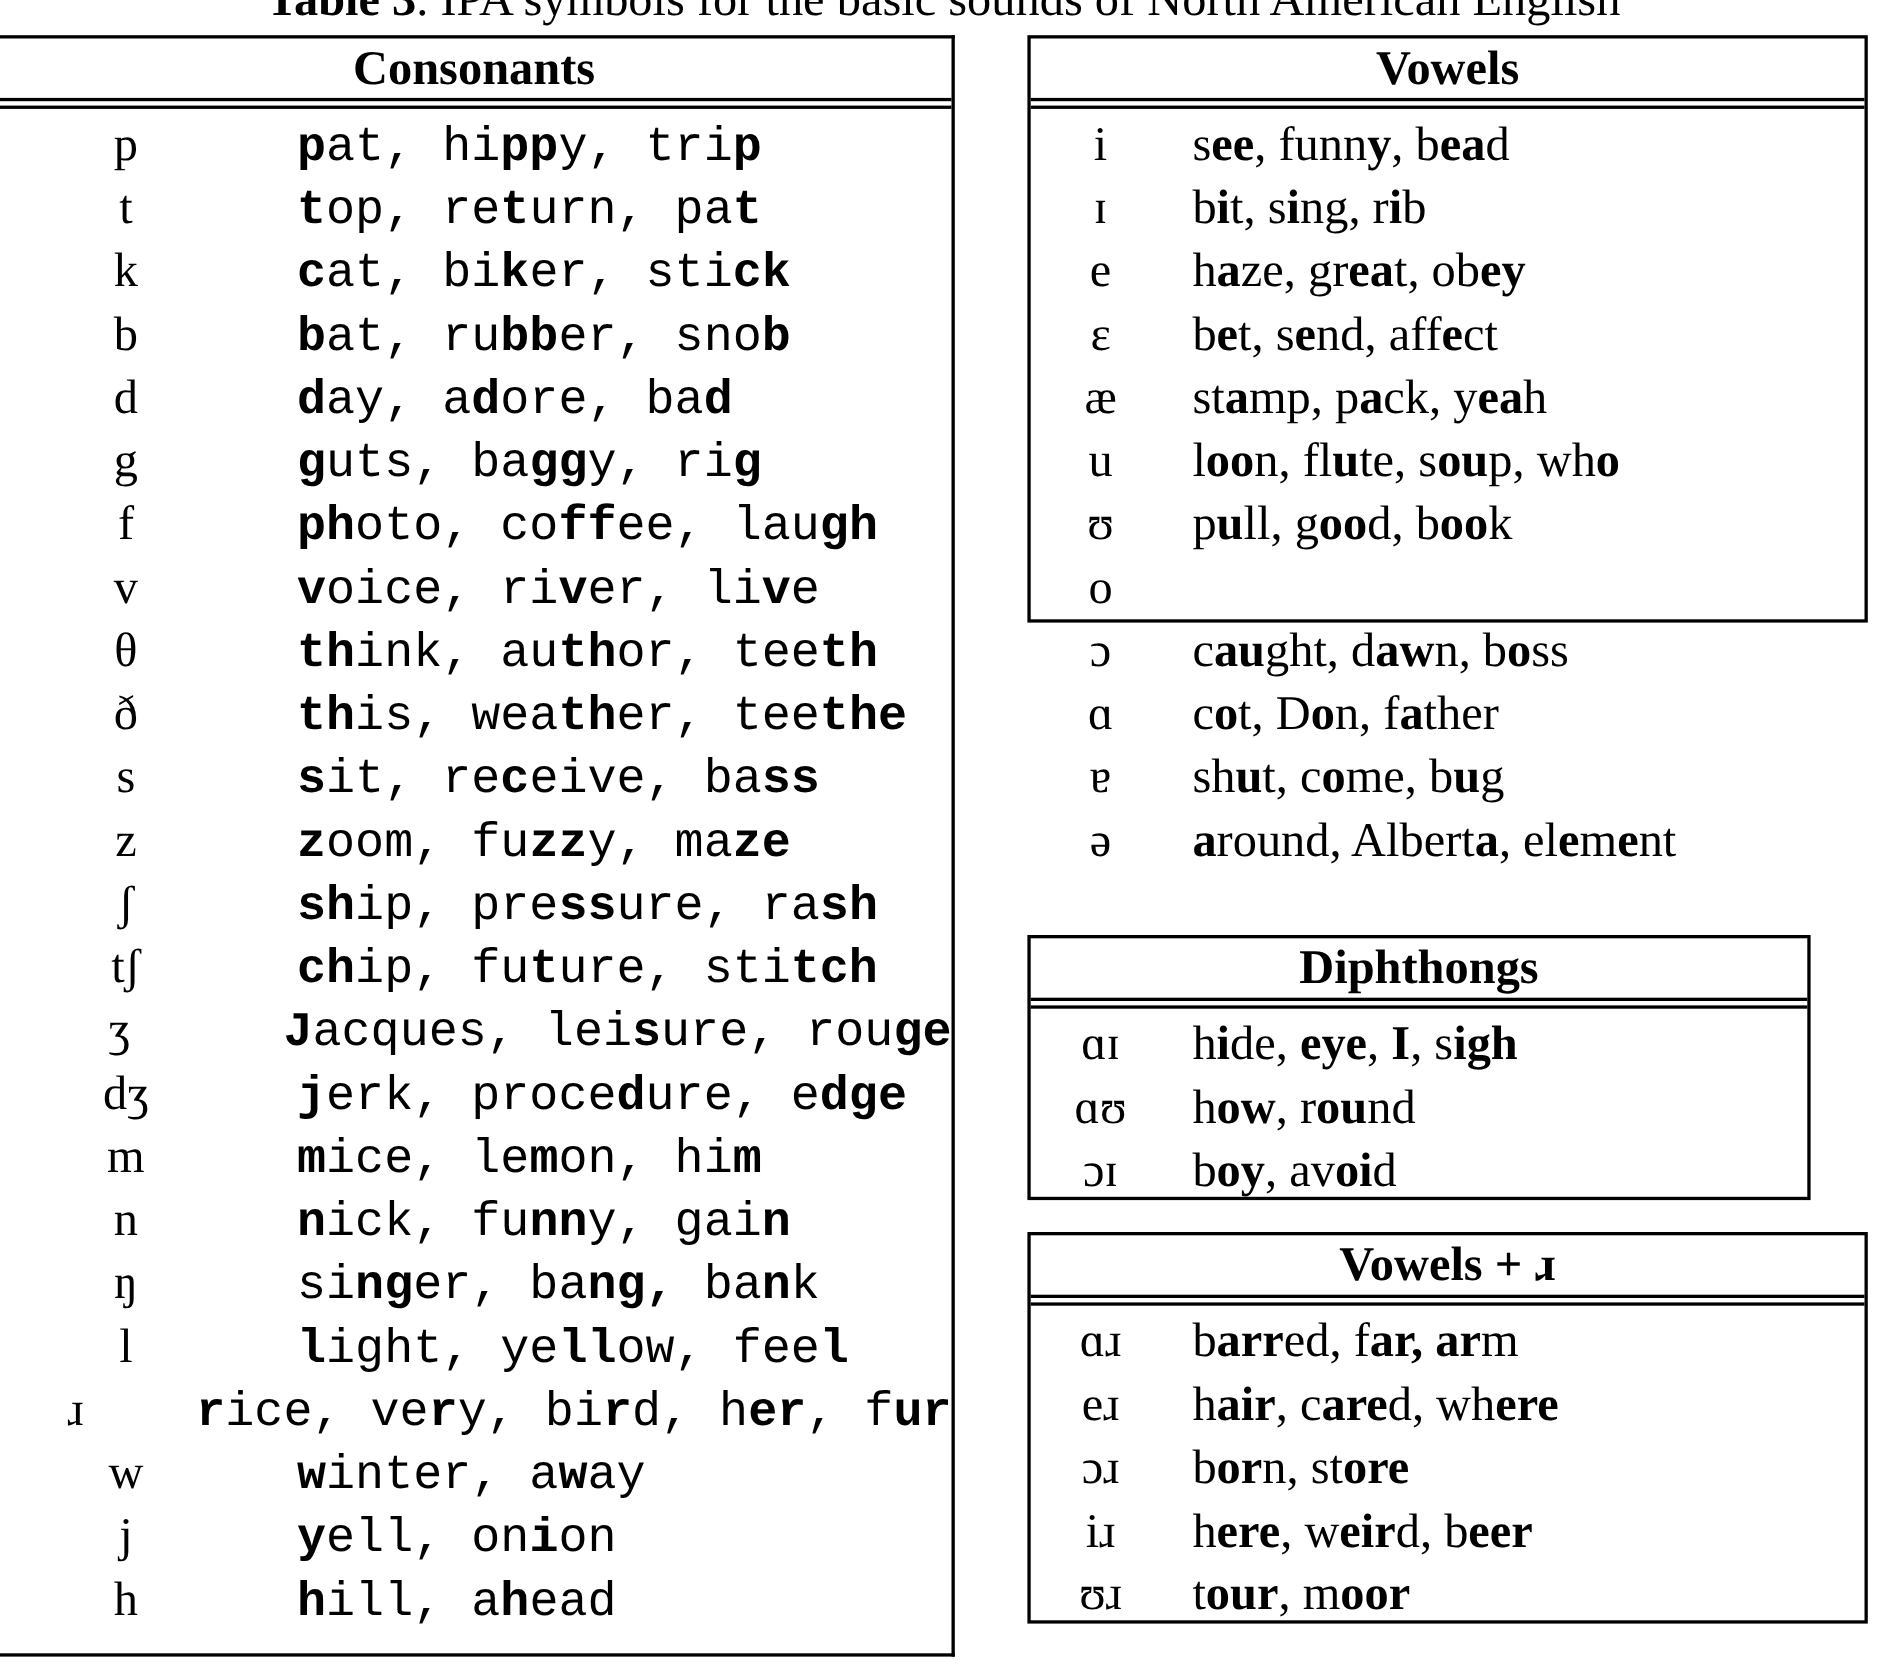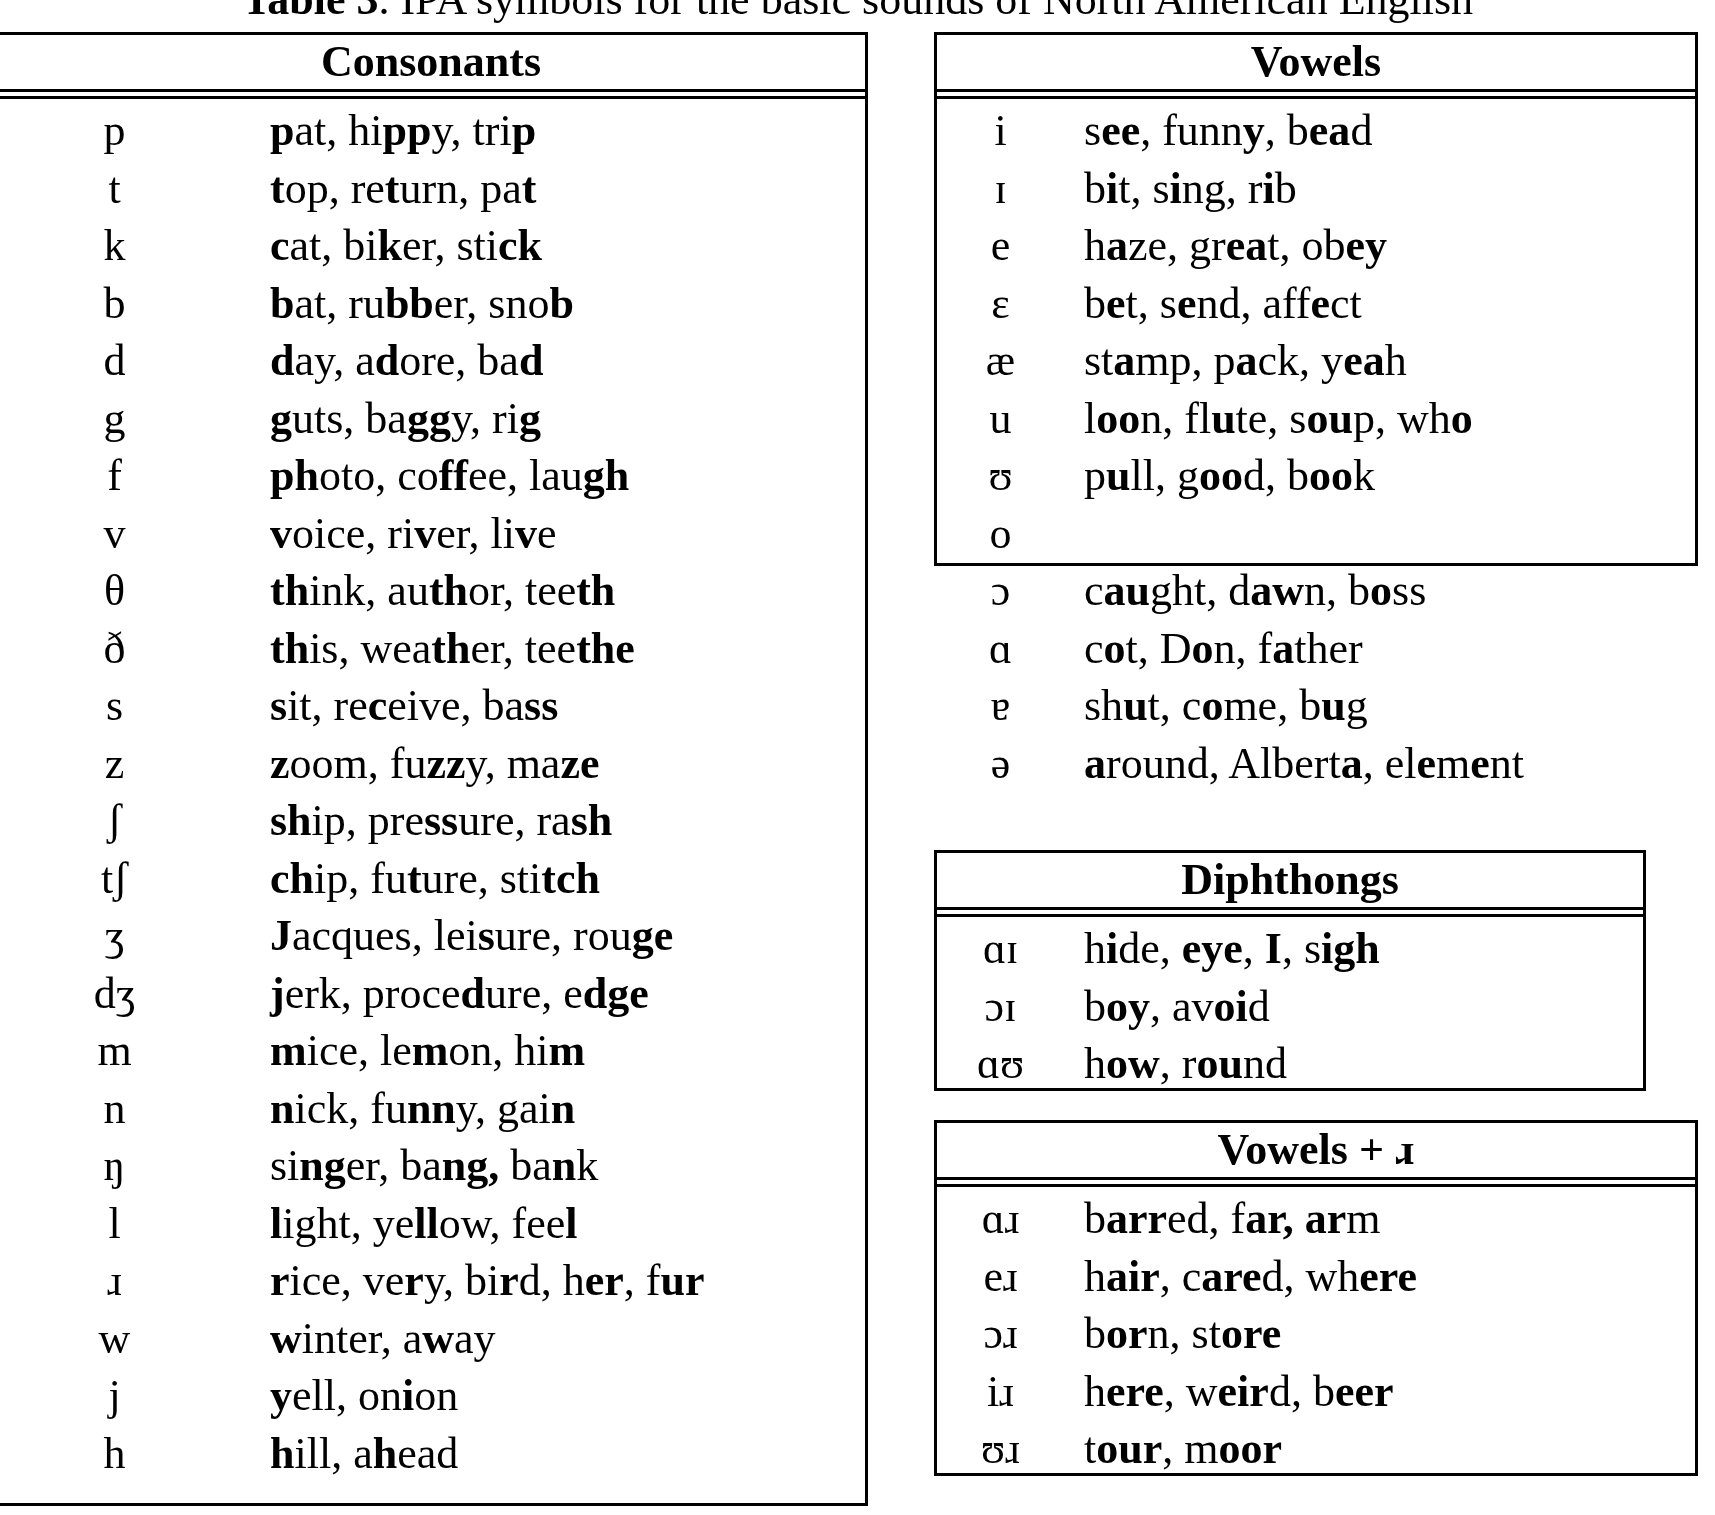--- a/index.html
+++ b/index.html
@@ -22,21 +22,21 @@
     font-weight: bold; font-size: 44px; line-height: 54px;
     border-bottom: 3px solid #000; position: relative;
   }
   .tbl-head::after {
     content: ""; position: absolute; left: 0; right: 0; bottom: -10px;
     border-bottom: 3px solid #000;
   }
   .tbl-body { padding-top: 10px; }
   .row { display: flex; align-items: baseline; font-size: 44px; height: 57.5px; line-height: 57.5px; white-space: nowrap; }
   .left .row .sym { width: 235px; text-align: center; padding-left: 0; }
-  .left .row .ex { padding-left: 38px; }
+  .left .row .ex { padding-left: 38px; font-family: Liberation Mono, monospace; }
   .right .row .sym { width: 127px; text-align: center; }
   .right .row .ex { padding-left: 20px; }
   .ex b { font-weight: bold; }
 </style>
 </head>
 <body>
 
 <div class="title"><b>Table 3</b><span>. IPA symbols for the basic sounds of North American English</span></div>
 
 <div class="tbl left" style="left:-3px; top:32px; width:871px; height:1474px;">
@@ -195,27 +195,27 @@
 </div>
 
 <div class="tbl right" style="left:934px; top:850px; width:712px; height:241px;">
   <div class="tbl-head">Diphthongs</div>
   <div class="tbl-body">
       <div class="row">
         <span class="sym">ɑɪ</span>
         <span class="ex"><span>h</span><b>i</b><span>de, </span><b>eye</b><span>, </span><b>I</b><span>, s</span><b>igh</b></span>
       </div>
       <div class="row">
+        <span class="sym">ɑʊ</span>
+        <span class="ex"><span>h</span><b>ow</b><span>, r</span><b>ou</b><span>nd</span></span>
+      </div>
+      <div class="row">
         <span class="sym">ɔɪ</span>
         <span class="ex"><span>b</span><b>oy</b><span>, av</span><b>oi</b><span>d</span></span>
       </div>
-      <div class="row">
-        <span class="sym">ɑʊ</span>
-        <span class="ex"><span>h</span><b>ow</b><span>, r</span><b>ou</b><span>nd</span></span>
-      </div>
     </div>
 </div>
 
 <div class="tbl right" style="left:934px; top:1120px; width:764px; height:356px;">
   <div class="tbl-head">Vowels + ɹ</div>
   <div class="tbl-body">
       <div class="row">
         <span class="sym">ɑɹ</span>
         <span class="ex"><span>b</span><b>arr</b><span>ed, f</span><b>ar, ar</b><span>m</span></span>
       </div>

